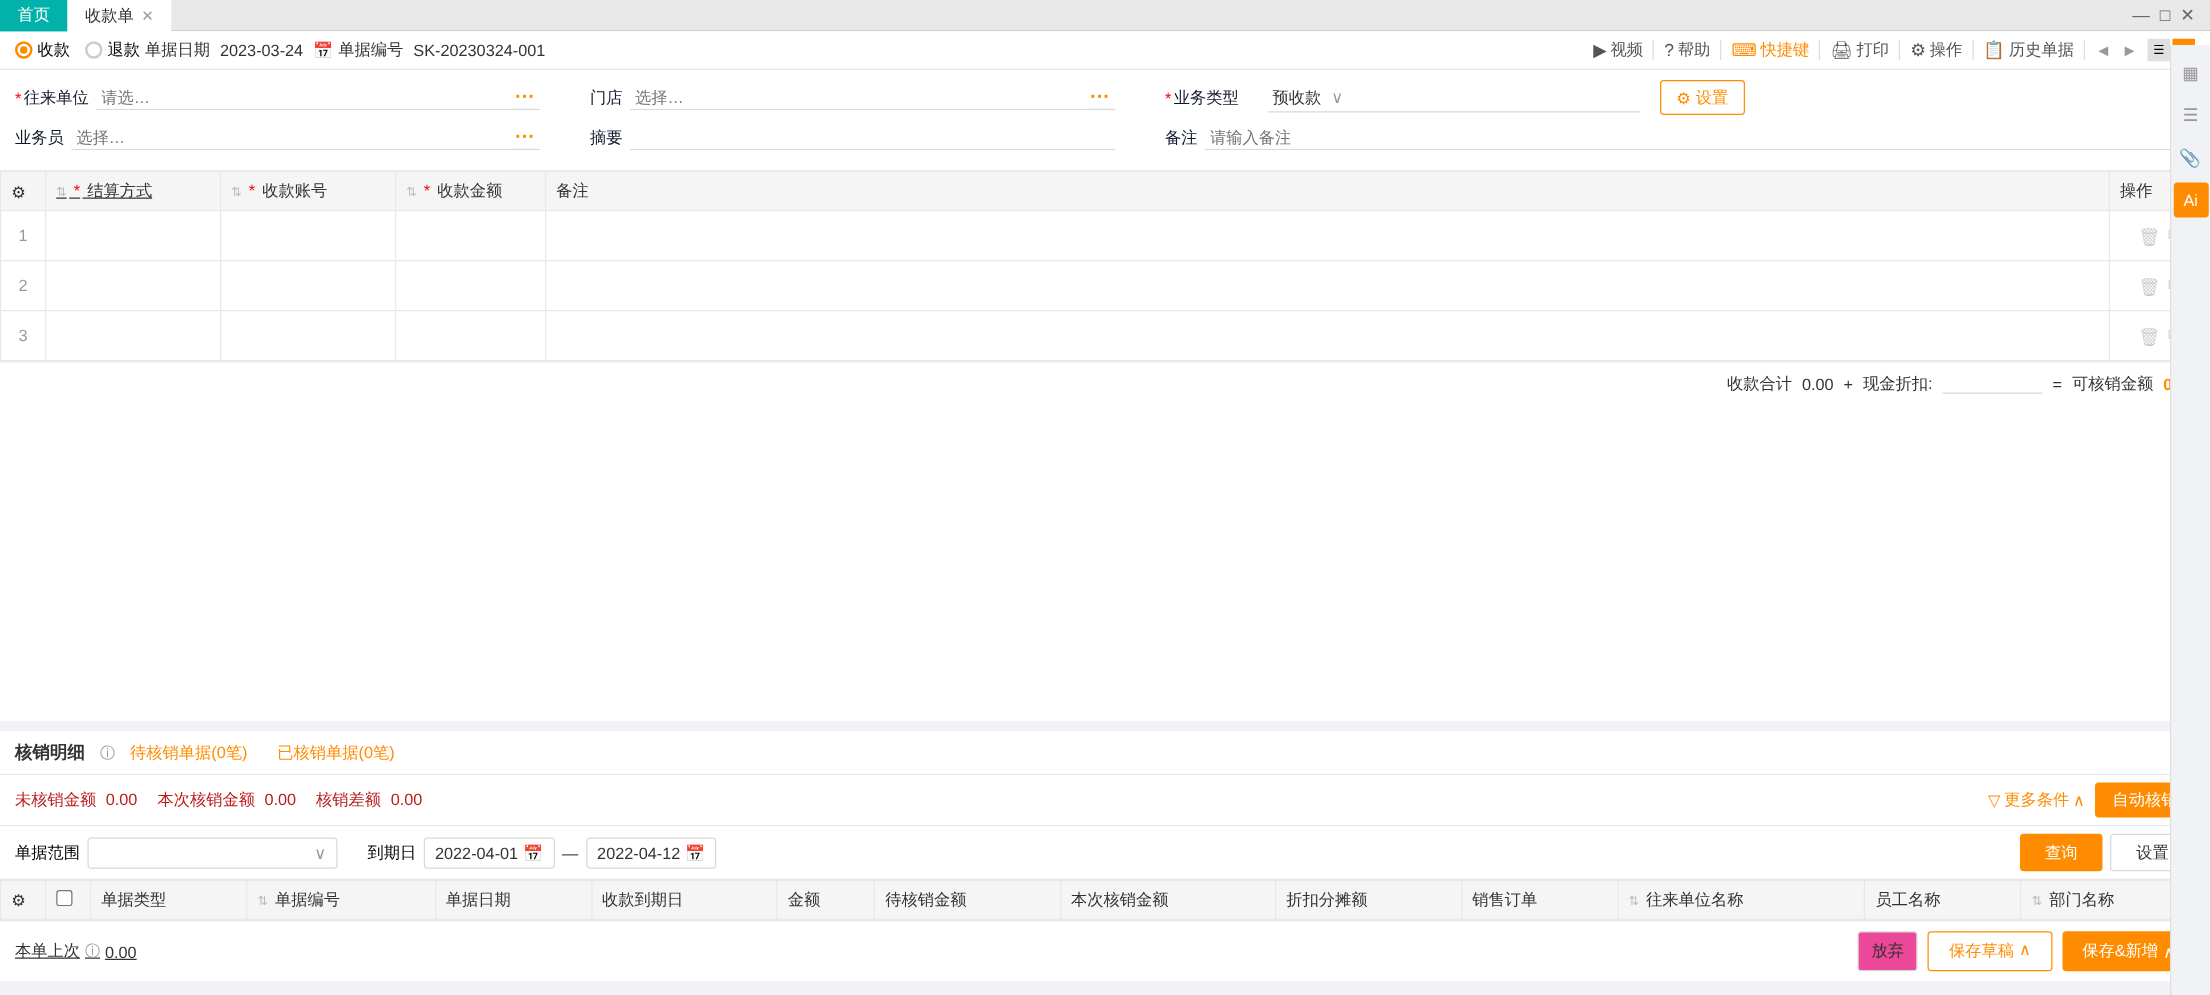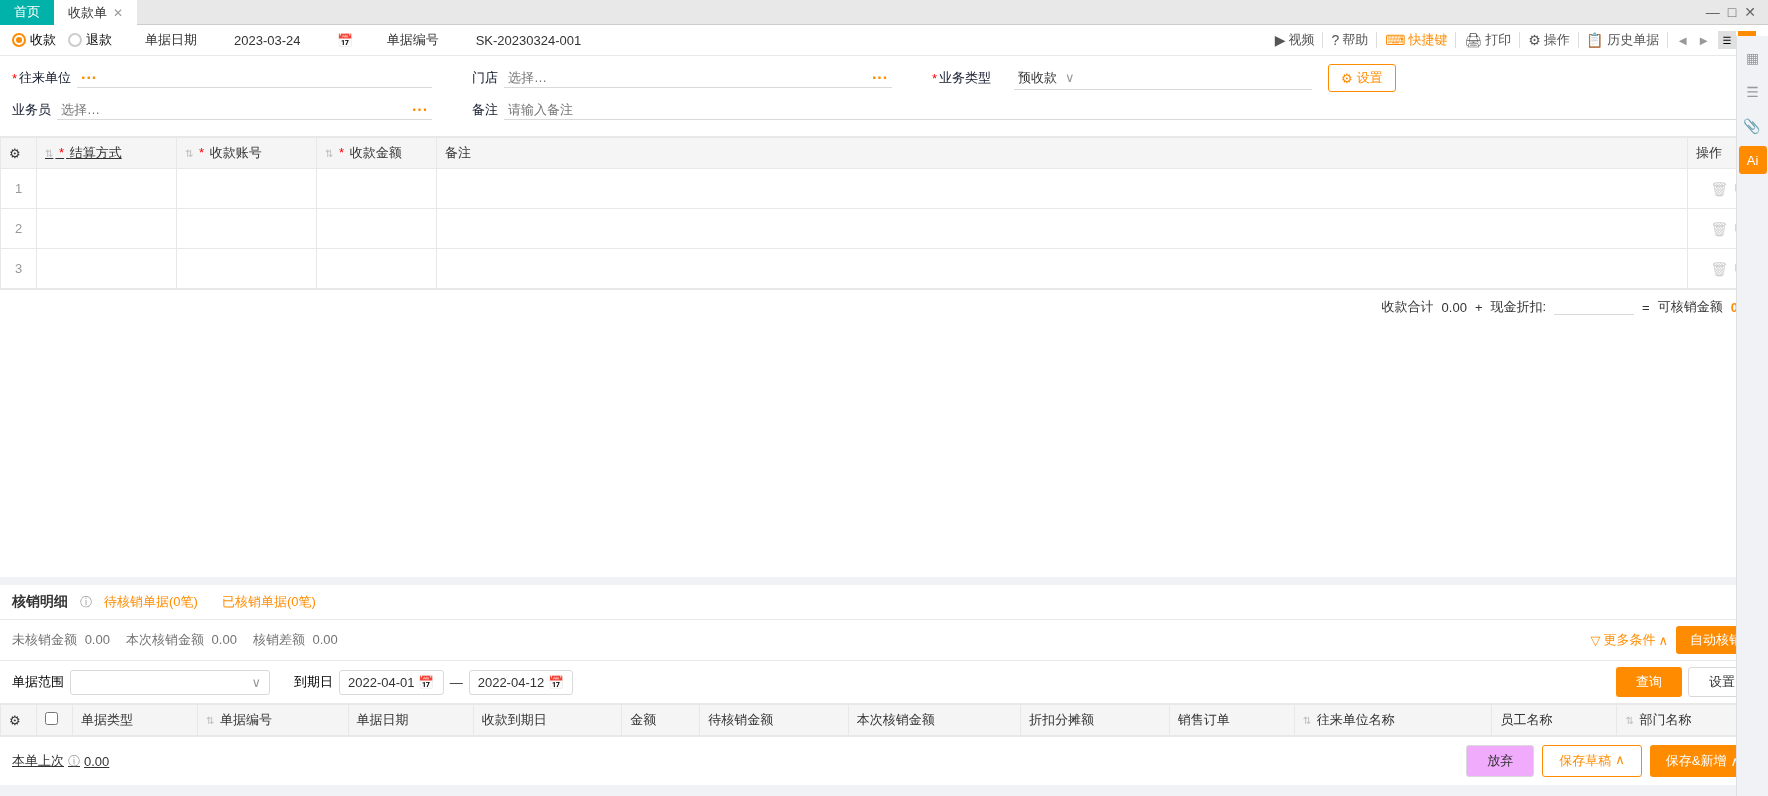--- a/index.html
+++ b/index.html
@@ -21,21 +21,21 @@
     .tab-close { margin-left: 6px; color: #999; font-size: 12px; cursor: pointer; }
     .tab-bar-right { margin-left: auto; display: flex; align-items: center; gap: 8px; padding-right: 12px; }
     .tab-bar-right span { color: #666; cursor: pointer; font-size: 14px; }
 
     
     .main-content { background: #fff; height: calc(796px - 36px); display: flex; flex-direction: column; overflow: hidden; }
 
     
     .top-toolbar {
       display: flex; align-items: center; padding: 6px 12px; background: #fff;
-      border-bottom: 1px solid #e8e8e8; gap: 33px; flex-shrink: 0;
+      border-bottom: 1px solid #e8e8e8; gap: 4px; flex-shrink: 0;
     }
     .radio-group { display: flex; align-items: center; gap: 12px; }
     .radio-item { display: flex; align-items: center; gap: 4px; cursor: pointer; }
     .radio-dot { width: 14px; height: 14px; border-radius: 50%; border: 2px solid #ccc; display: flex; align-items: center; justify-content: center; }
     .radio-dot.active { border-color: #ff8c00; }
     .radio-dot.active::after { content: ''; width: 6px; height: 6px; border-radius: 50%; background: #ff8c00; }
     .field-label { color: #333; }
     .field-value { color: #333; margin-left: 4px; }
     .cal-icon { color: #ff8c00; cursor: pointer; margin-left: 4px; }
     .toolbar-right { margin-left: auto; display: flex; align-items: center; gap: 8px; }
@@ -93,21 +93,21 @@
     
     .writeoff-section { background: #fff; flex-shrink: 0; border-top: 8px solid #f0f2f5; }
     .writeoff-header { padding: 8px 12px; display: flex; align-items: center; gap: 12px; border-bottom: 1px solid #e8e8e8; }
     .section-title { font-size: 14px; font-weight: bold; color: #333; }
     .info-icon { color: #999; font-size: 12px; cursor: pointer; }
     .tab-link { color: #ff8c00; cursor: pointer; font-size: 13px; }
     .tab-link-sep { color: #ccc; }
 
     .writeoff-stats { display: flex; align-items: center; gap: 16px; padding: 6px 12px; border-bottom: 1px solid #e8e8e8; }
     .stat-item { color: #333; }
-    .stat-item span { color: #737373; }
+    .stat-item span { color: #b91c1c; }
     .writeoff-actions { margin-left: auto; display: flex; align-items: center; gap: 8px; }
     .filter-btn { color: #ff8c00; cursor: pointer; display: flex; align-items: center; gap: 3px; }
     .auto-writeoff-btn {
       background: #ff8c00; color: #fff; border: none; padding: 5px 14px;
       border-radius: 3px; cursor: pointer; font-size: 13px;
     }
 
     
     .filter-row { display: flex; align-items: center; padding: 6px 12px; border-bottom: 1px solid #e8e8e8; gap: 24px; flex-shrink: 0; }
     .filter-field { display: flex; align-items: center; gap: 6px; }
@@ -130,21 +130,21 @@
     .checkbox-th { width: 36px; text-align: center; }
 
     
     .footer {
       display: flex; align-items: center; padding: 8px 12px; background: #fff;
       border-top: 1px solid #e8e8e8; gap: 16px; flex-shrink: 0;
     }
     .footer-info { display: flex; align-items: center; gap: 4px; color: #333; text-decoration: underline; }
     .footer-info .info-icon { color: #999; }
     .footer-actions { margin-left: auto; display: flex; gap: 8px; }
-    .btn-discard { background: #f0abfc; color: #333; border: 1px solid #d9d9d9; padding: 6px 20px; border-radius: 3px; cursor: pointer; }
+    .btn-discard { background: #ec4899; color: #333; border: 1px solid #d9d9d9; padding: 6px 10px; border-radius: 3px; cursor: pointer; }
     .btn-save-draft { background: #fff; color: #ff8c00; border: 1px solid #ff8c00; padding: 6px 16px; border-radius: 3px; cursor: pointer; display: flex; align-items: flex-start; gap: 4px; }
     .btn-save-new { background: #ff8c00; color: #fff; border: none; padding: 6px 16px; border-radius: 3px; cursor: pointer; display: flex; align-items: center; gap: 4px; }
 
     
     .right-sidebar {
       position: fixed; right: 0; top: 36px; bottom: 0; width: 32px;
       background: #f0f2f5; border-left: 1px solid #e0e0e0;
       display: flex; flex-direction: column; align-items: center; padding-top: 8px; gap: 6px;
     }
     .sidebar-icon { width: 28px; height: 28px; display: flex; align-items: center; justify-content: center; cursor: pointer; color: #999; font-size: 14px; }
@@ -232,20 +232,21 @@
     </div>
   </div>
 
   <div class="form-section">
     <div class="form-row">
 
       <div class="form-field" style="max-width: 420px;">
         <span class="required-mark">*</span>
         <span class="form-field-label">往来单位</span>
         <div class="form-input-wrapper">
+          <input class="form-input" type="text" placeholder="请选…" style="">
           <span class="more-btn">···</span>
         </div>
       </div>
 
       <div class="form-field" style="max-width: 420px; margin-left: 40px;">
         <span class="form-field-label">门店</span>
         <div class="form-input-wrapper">
           <input class="form-input" type="text" placeholder="选择…" style="">
           <span class="more-btn">···</span>
         </div>
@@ -271,20 +272,26 @@
     <div class="form-row">
 
       <div class="form-field" style="max-width: 420px;">
         <span class="form-field-label">业务员</span>
         <div class="form-input-wrapper">
           <input class="form-input" type="text" placeholder="选择…" style="">
           <span class="more-btn">···</span>
         </div>
       </div>
 
+      <div class="form-field" style="margin-left: 40px; max-width: 420px;">
+        <span class="form-field-label">摘要</span>
+        <div class="form-input-wrapper">
+          <input class="form-input" type="text" style="">
+        </div>
+      </div>
 
       <div class="form-field" style="margin-left: 40px; flex: 1;">
         <span class="form-field-label">备注</span>
         <div class="form-input-wrapper">
           <input class="form-input" type="text" placeholder="请输入备注" style="">
         </div>
       </div>
     </div>
   </div>
 

